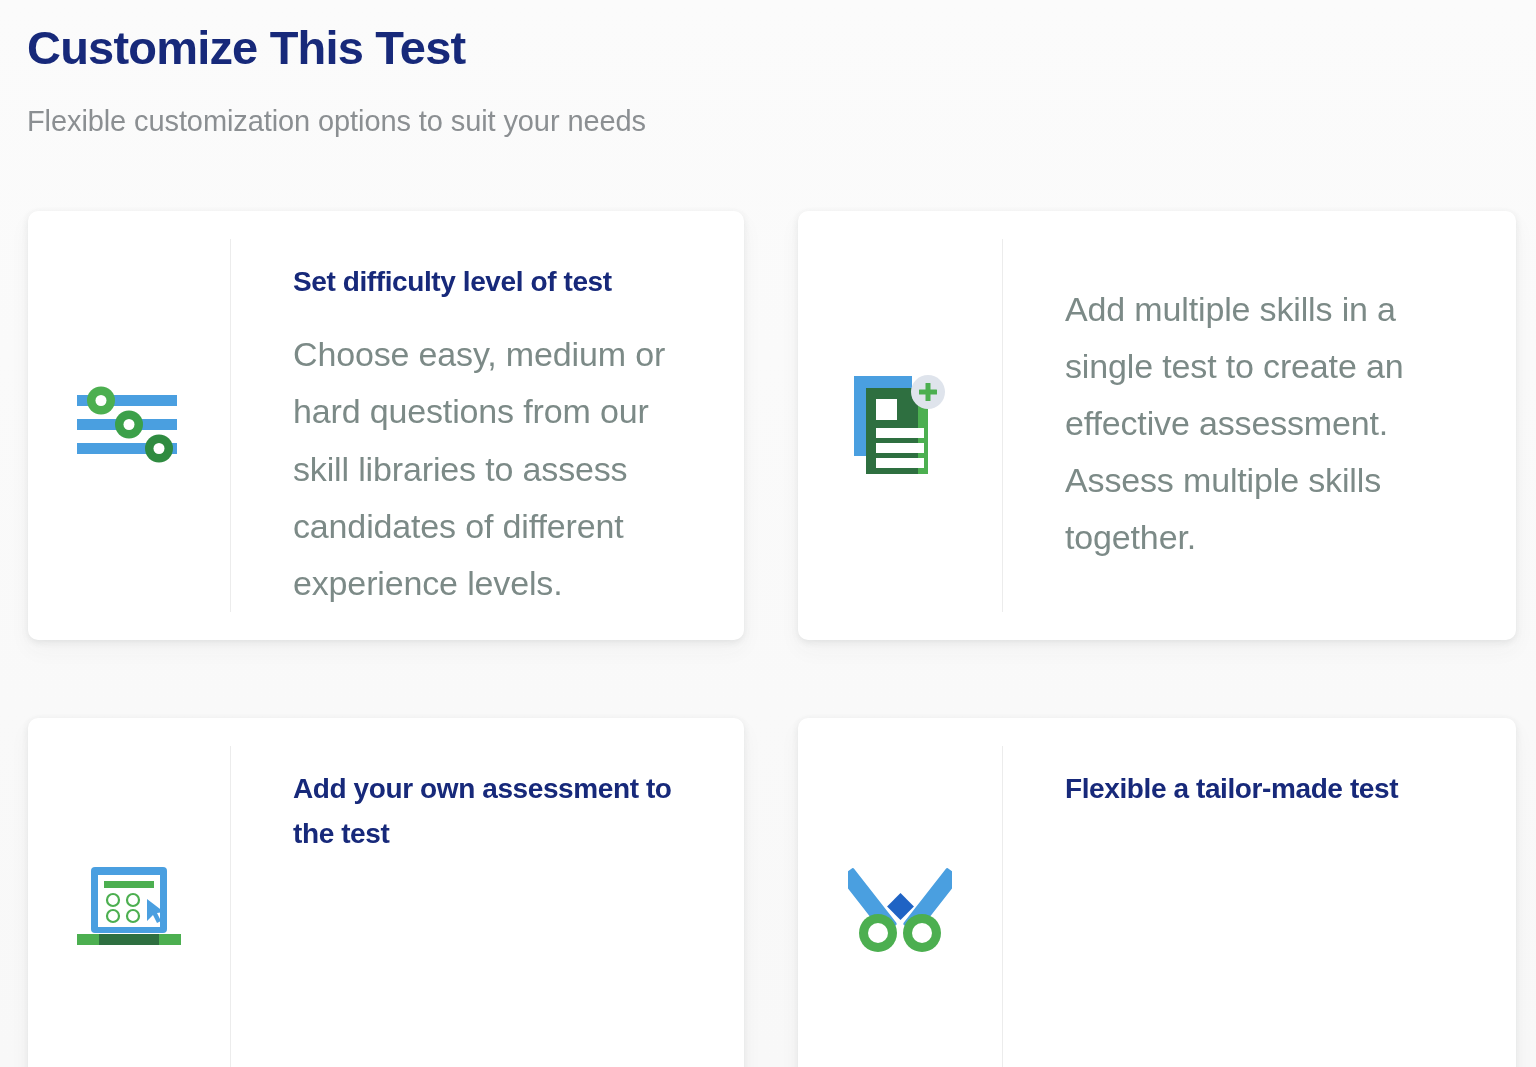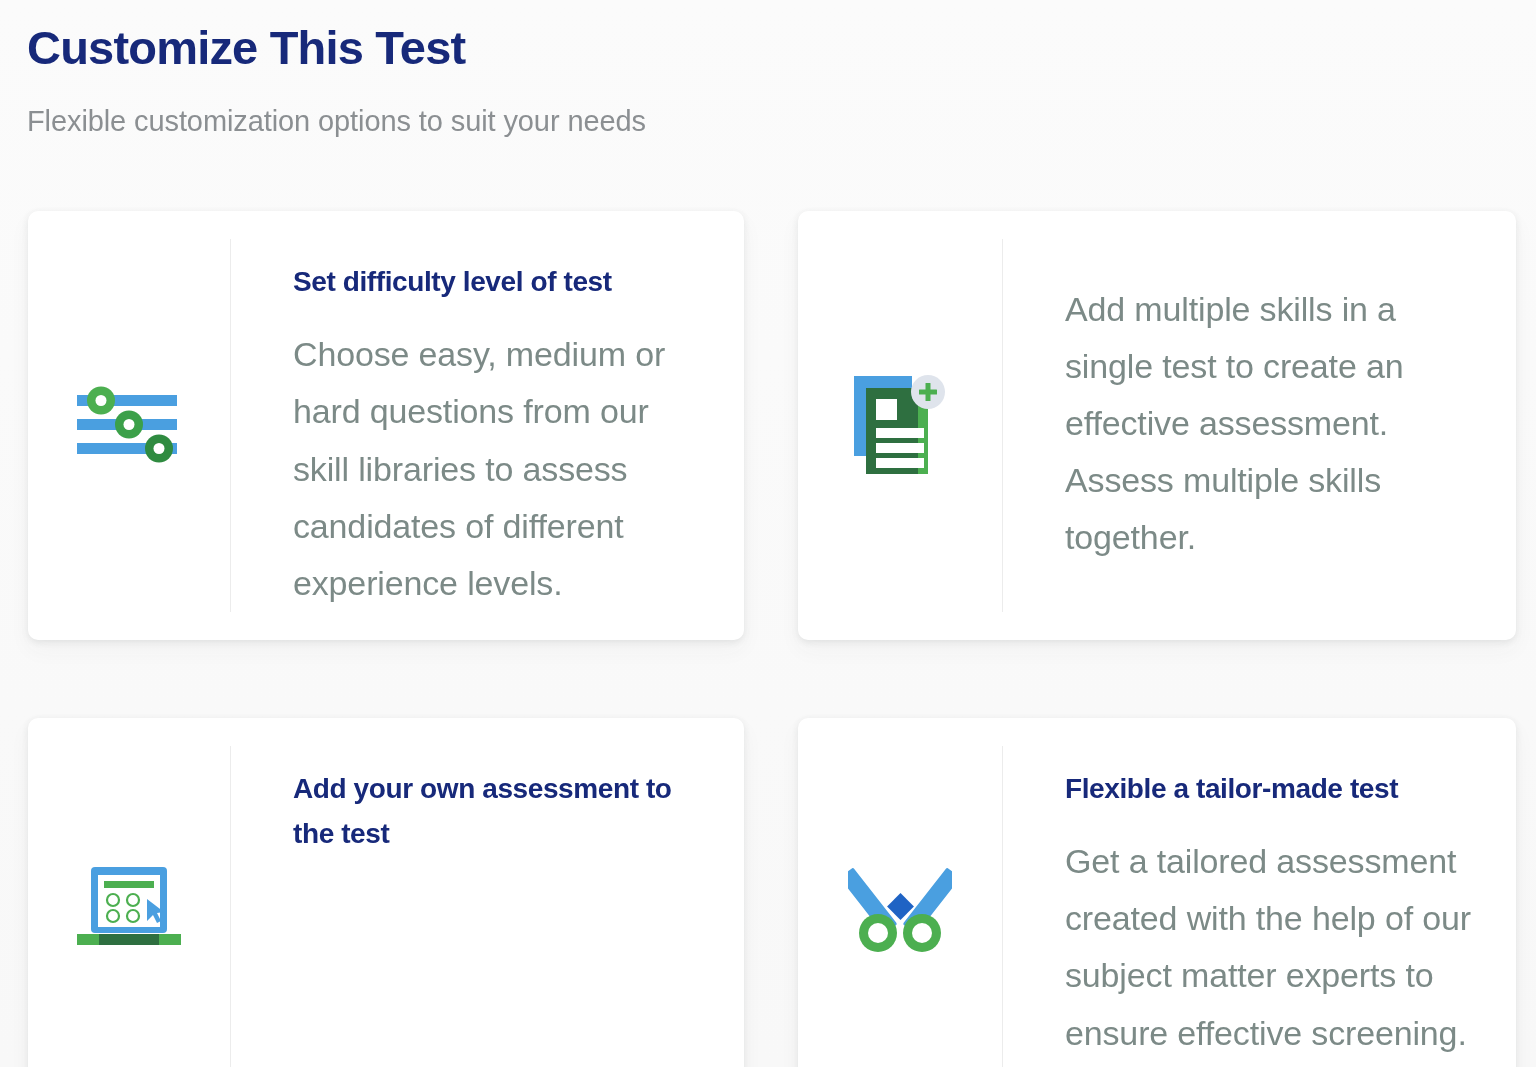--- a/index.html
+++ b/index.html
@@ -204,18 +204,17 @@
             <rect x="43" y="38" width="19" height="19" transform="rotate(45 52.5 47.5)" fill="#1f63c4"></rect>
             <circle cx="30" cy="74" r="19" fill="#4caf50"></circle>
             <circle cx="30" cy="74" r="10" fill="#ffffff"></circle>
             <circle cx="74" cy="74" r="19" fill="#4caf50"></circle>
             <circle cx="74" cy="74" r="10" fill="#ffffff"></circle>
           </svg>
         </span>
       </div>
       <div class="card-body">
         <h2 class="card-title">Flexible a tailor-made test</h2>
-        <p class="card-desc">Get a tailored assessment created with the help of our subject matter experts to ensure effective screening.</p>
       </div>
     </div>
 
   </div>
 </div>
 
 </body></html>

